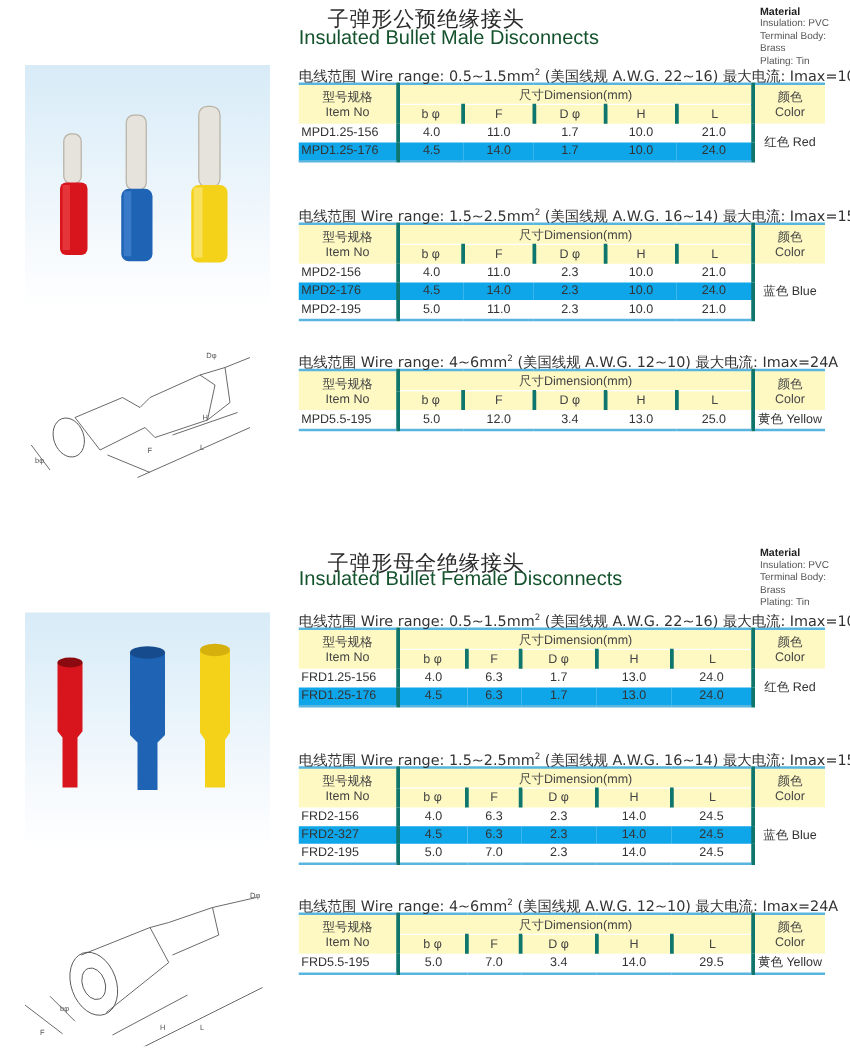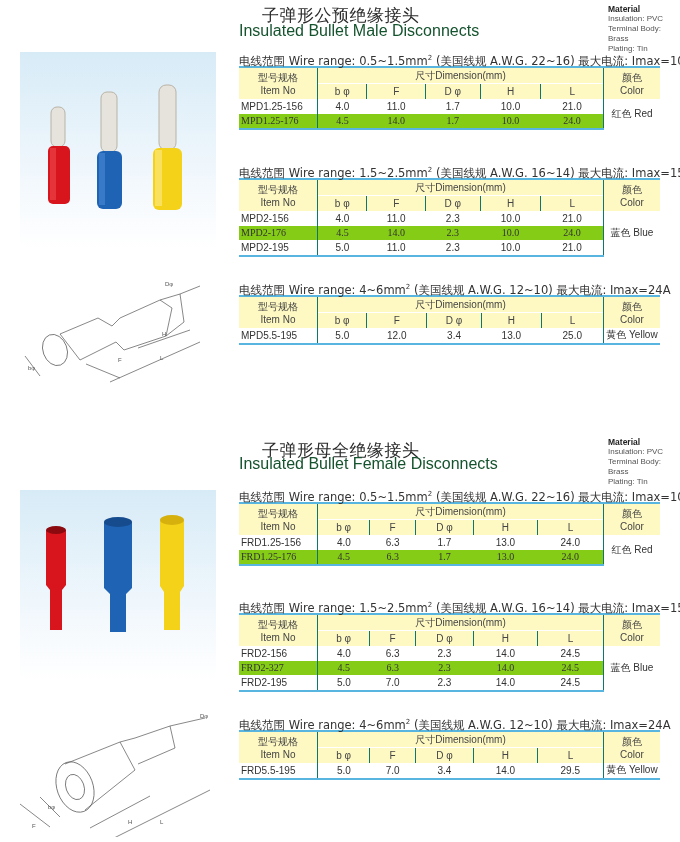--- a/index.html
+++ b/index.html
@@ -12,22 +12,22 @@
   .material .mh { font-weight:bold; color:#222; font-size:8.5px; }
   .spec-block { position:absolute; left:239px; width:421px; }
   .wire-line { font-size:11.5px; color:#333; white-space:nowrap; height:16px; line-height:16px; font-family:"DejaVu Sans", sans-serif; }
   .wire-line sup { font-size:7px; }
   table.spec { border-collapse:collapse; width:421px; font-size:10px; color:#333; }
   table.spec th { background:#fef9c3; font-weight:normal; color:#444; height:15px; padding:0; text-align:center; font-size:10px; }
   table.spec td { height:14.5px; padding:0; text-align:center; }
   table.spec td.item { text-align:left; padding-left:2px;margin-top:10px; }
   table.spec thead tr:first-child th { border-top:2px solid #58b5e0; }
   table.spec th.sub { border-top:1px solid #ffffff; }
-  table.spec th.vsep, table.spec td.vsep { border-left:1px solid #0f766e;margin-top:26px; }
-  table.spec tr.alt td { background:#84cc16;font-family:Liberation Serif, serif; }
+  table.spec th.vsep, table.spec td.vsep { border-left:3px solid #0f766e;margin-top:26px; }
+  table.spec tr.alt td { background:#0ea5e9; }
   table.spec td.color-cell { background:#fff !important; }
   table.spec tbody tr:last-child td { border-bottom:2px solid #58b5e0; }
   .photo { position:absolute; background:linear-gradient(#d7ebf7,#f4f9fd 70%,#ffffff); }
   .diagram { position:absolute; }
 </style>
 </head>
 <body>
 
 <div class="section" style="top:0; height:420px;">
   <div class="title-cn" style="top:4px;">子弹形公预绝缘接头</div>

